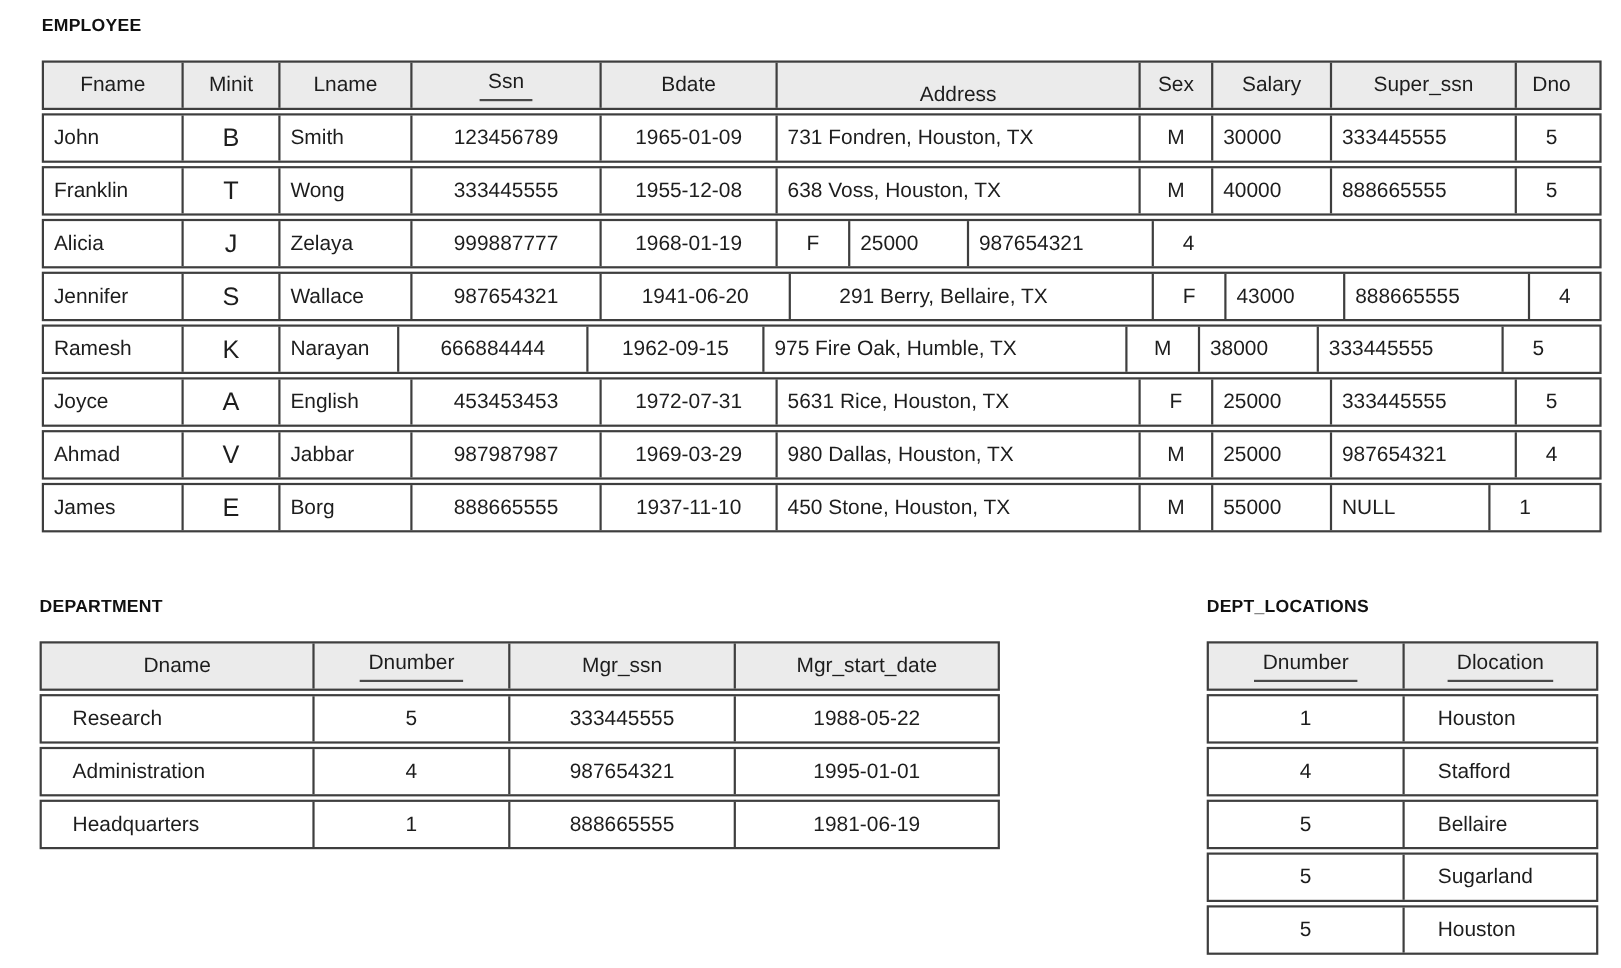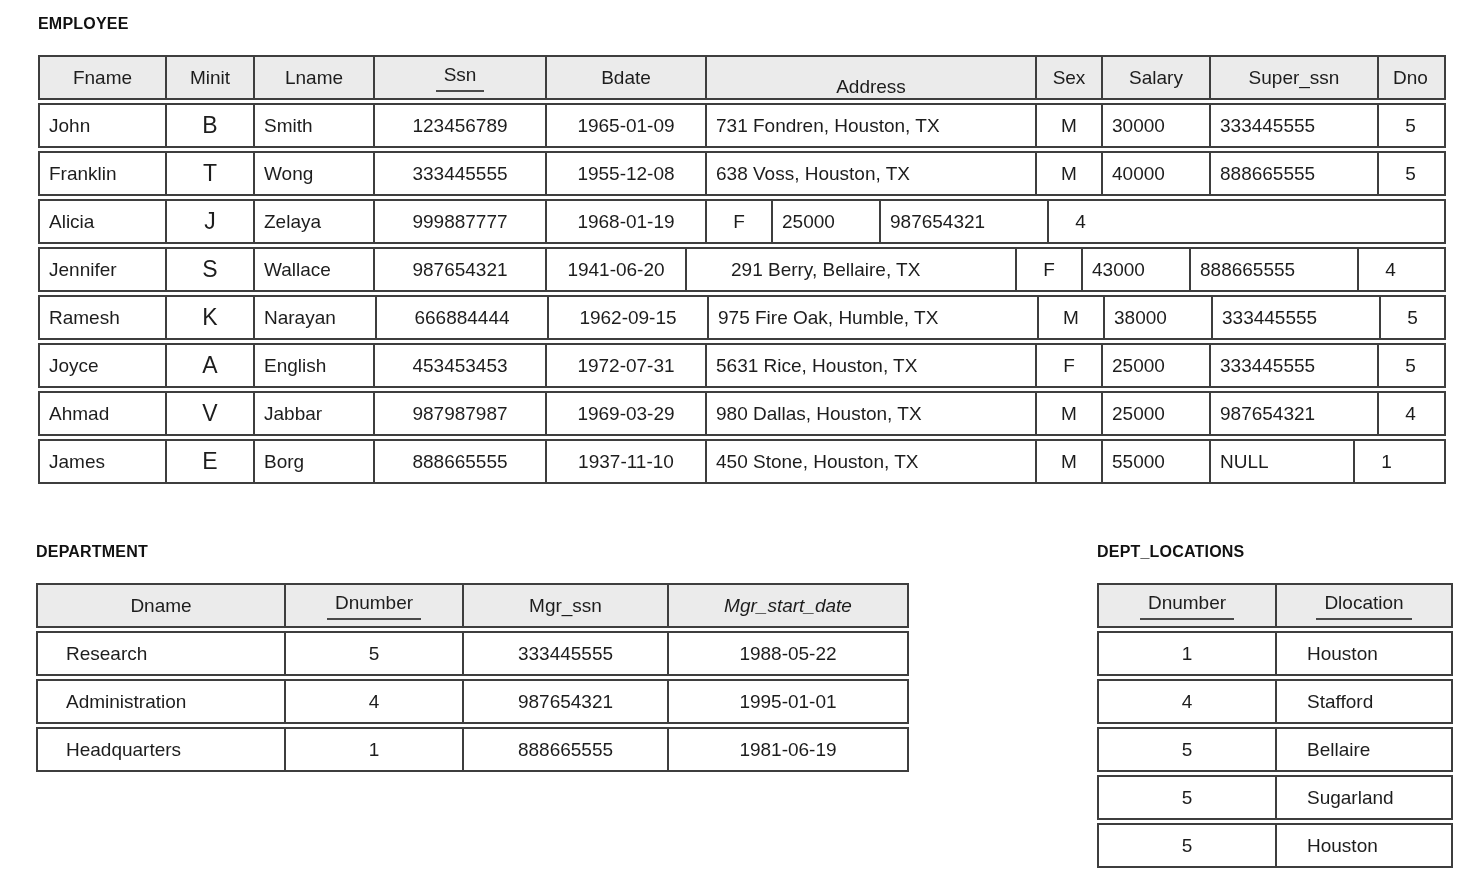--- a/index.html
+++ b/index.html
@@ -142,31 +142,31 @@
           <div class="cell c6 center" style="width: 66px;">F</div>
           <div class="cell c7 left" style="width: 108px;">25000</div>
           <div class="cell c8 left" style="width: 168px;">987654321</div>
           <div class="cell c9 center" style="width: 65px;">4</div>
         </div>
         <div class="row">
           <div class="cell c0 left" style="width: 125px;">Jennifer</div>
           <div class="cell c1 center" style="width: 88px;">S</div>
           <div class="cell c2 left" style="width: 120px;">Wallace</div>
           <div class="cell c3 center" style="width: 172px;">987654321</div>
-          <div class="cell c4 center" style="width: 140px;">1941-06-20</div>
+          <div class="cell c4 center" style="width: 172px;">1941-06-20</div>
           <div class="cell c5 left" style="width: 330px; padding-left: 44px;">291 Berry, Bellaire, TX</div>
           <div class="cell c6 center" style="width: 66px;">F</div>
           <div class="cell c7 left" style="width: 108px;">43000</div>
           <div class="cell c8 left" style="width: 168px;">888665555</div>
           <div class="cell c9 center" style="width: 65px;">4</div>
         </div>
         <div class="row">
           <div class="cell c0 left" style="width: 125px;">Ramesh</div>
           <div class="cell c1 center" style="width: 88px;">K</div>
-          <div class="cell c2 left" style="width: 122px;">Narayan</div>
+          <div class="cell c2 left" style="width: 108px;">Narayan</div>
           <div class="cell c3 center" style="width: 172px;">666884444</div>
           <div class="cell c4 center" style="width: 160px;">1962-09-15</div>
           <div class="cell c5 left" style="width: 330px;">975 Fire Oak, Humble, TX</div>
           <div class="cell c6 center" style="width: 66px;">M</div>
           <div class="cell c7 left" style="width: 108px;">38000</div>
           <div class="cell c8 left" style="width: 168px;">333445555</div>
           <div class="cell c9 center" style="width: 65px;">5</div>
         </div>
         <div class="row">
           <div class="cell c0 left" style="width: 125px;">Joyce</div>
@@ -213,21 +213,21 @@
         <div class="row header">
           <div class="cell c0" style="width: 246px;">
             <span>Dname</span>
           </div>
           <div class="cell c1" style="width: 178px;">
             <span class="key-underline">Dnumber</span>
           </div>
           <div class="cell c2" style="width: 205px;">
             <span>Mgr_ssn</span>
           </div>
-          <div class="cell c3" style="width: 240px; font-style: italic;">
+          <div class="cell c3" style="width: 240px;">
             <span>Mgr_start_date</span>
           </div>
         </div>
         <div class="row">
           <div class="cell c0 left" style="width: 246px;">Research</div>
           <div class="cell c1 center" style="width: 178px;">5</div>
           <div class="cell c2 center" style="width: 205px;">333445555</div>
           <div class="cell c3 center" style="width: 240px;">1988-05-22</div>
         </div>
         <div class="row">

